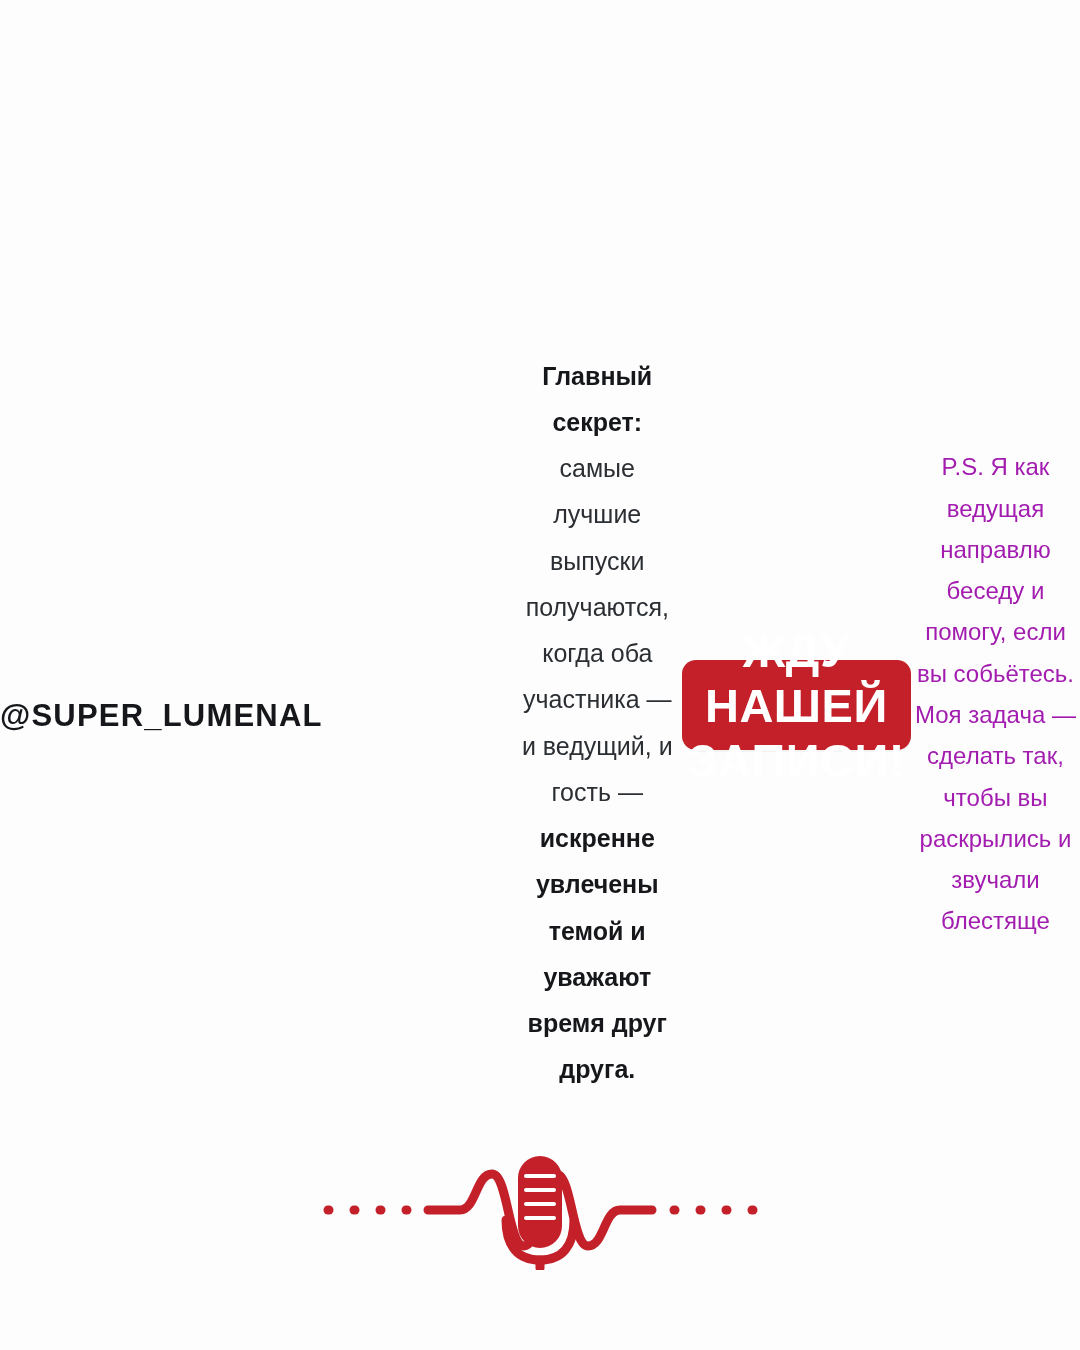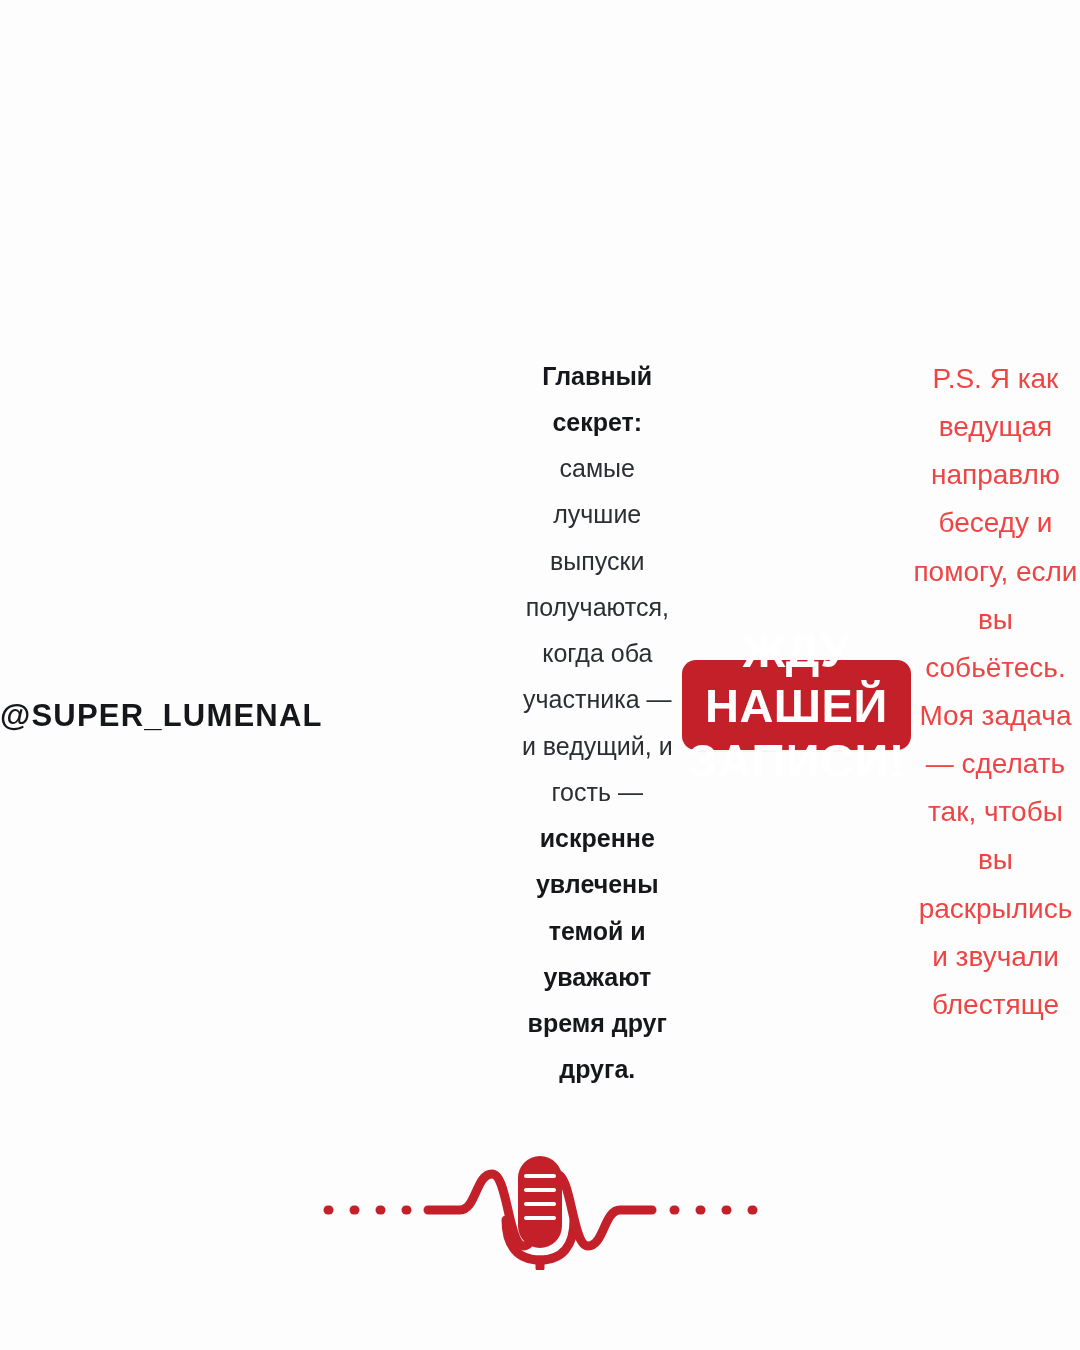--- a/index.html
+++ b/index.html
@@ -81,23 +81,23 @@
     border: none;
     cursor: pointer;
     box-shadow: 0 2px 0 rgba(0,0,0,0.04);
   }
 
   
   .ps {
     margin-top: 62px;
     width: 800px;
     text-align: center;
-    font-size: 28px;
+    font-size: 24px;
     line-height: 1.72;
-    color: #ef4444;
+    color: #a21caf;
   }
 
   
   .mic-wrap {
     position: absolute;
     left: 0;
     right: 0;
     bottom: 80px;
     display: flex;
     align-items: center;

